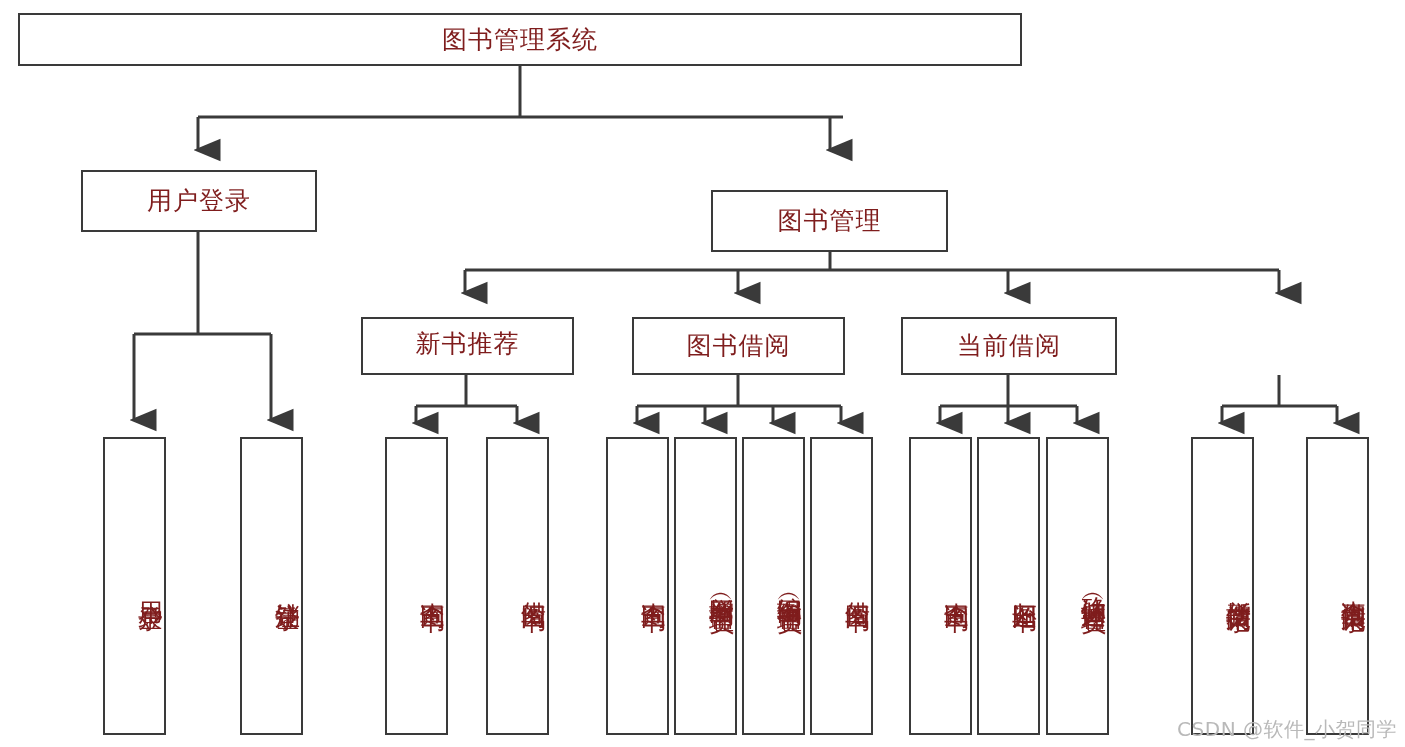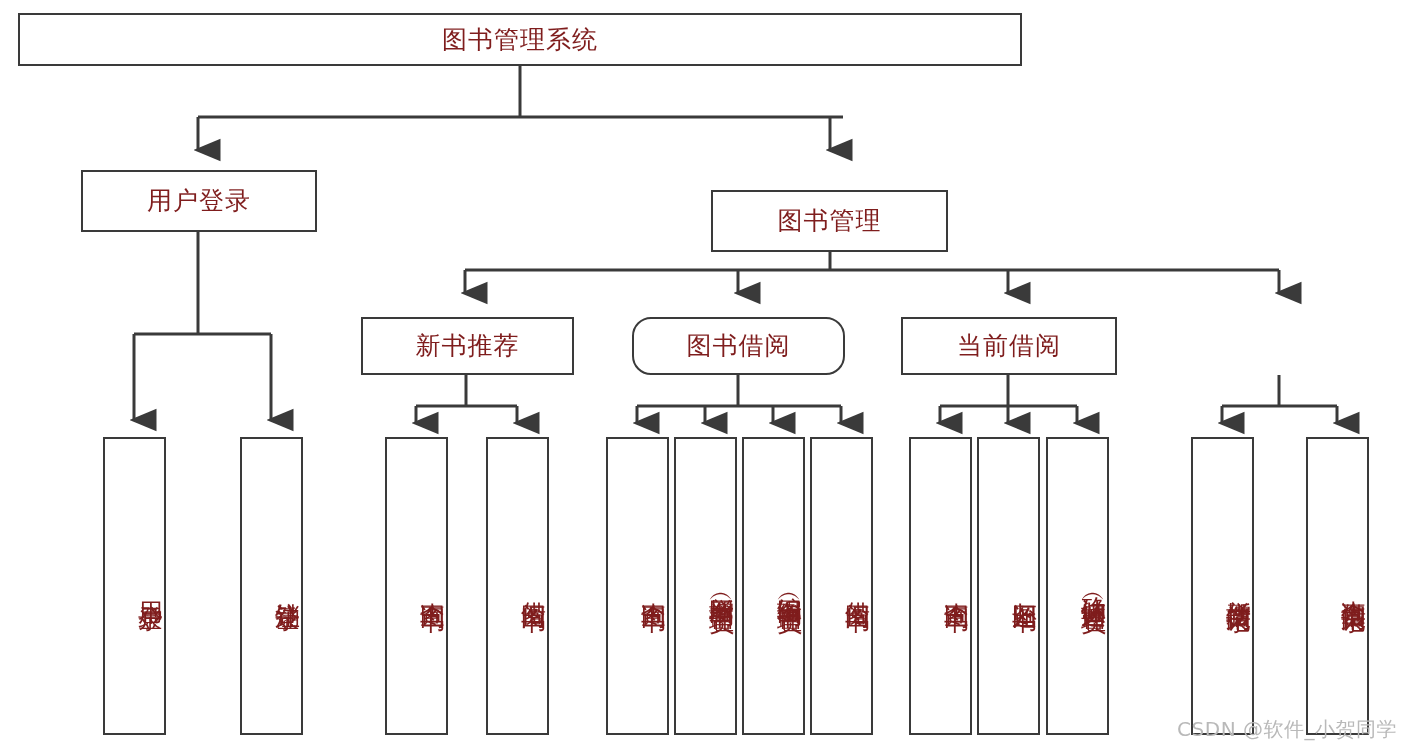--- a/index.html
+++ b/index.html
@@ -126,25 +126,25 @@
   </div>
 
   <div class="node horiz" style="left:81px; top:170px; width:236px; height:62px;">
     <span>用户登录</span>
   </div>
 
   <div class="node horiz" style="left:711px; top:170px; width:237px; height:62px;margin-top:20px;">
     <span>图书管理</span>
   </div>
 
-  <div class="node horiz" style="left:361px; top:317px; width:213px; height:58px;">
+  <div class="node horiz" style="left:361px; top:317px; width:213px; height:58px;font-family:Liberation Mono, monospace;">
     <span>新书推荐</span>
   </div>
 
-  <div class="node horiz" style="left:632px; top:317px; width:213px; height:58px;border-radius:19px;">
+  <div class="node horiz" style="left:632px; top:317px; width:213px; height:58px;">
     <span>图书借阅</span>
   </div>
 
   <div class="node horiz" style="left:901px; top:317px; width:216px; height:58px;">
     <span>当前借阅</span>
   </div>
 
 
   <div class="node vert" style="left:103px; top:437px; width:63px; height:298px;">
     <span class="vtext">用户登录</span>

